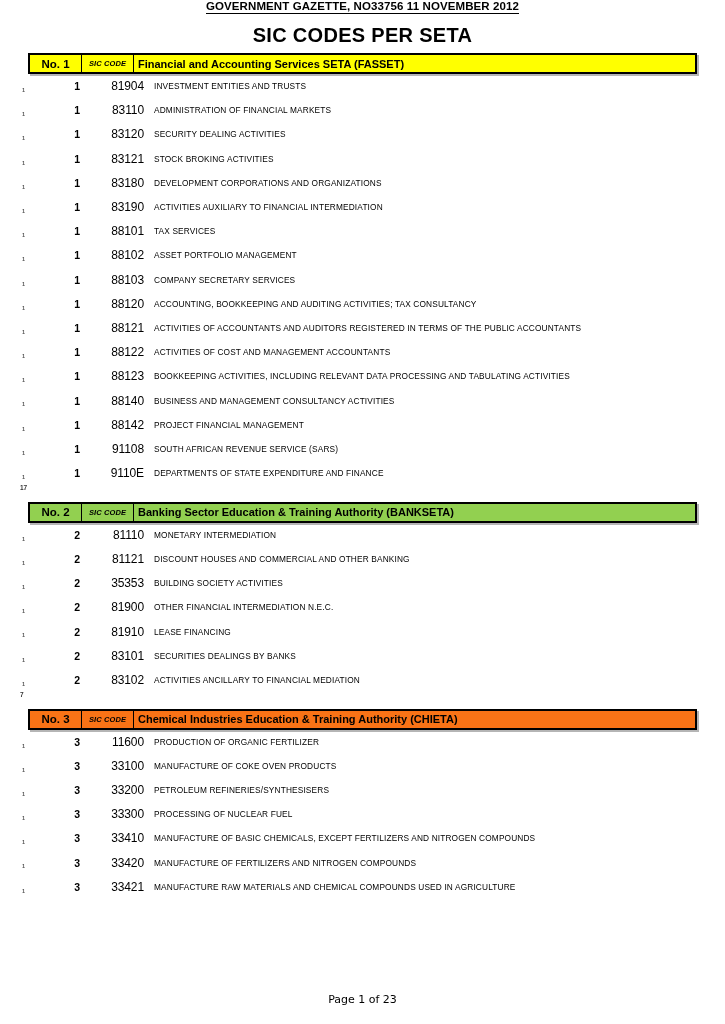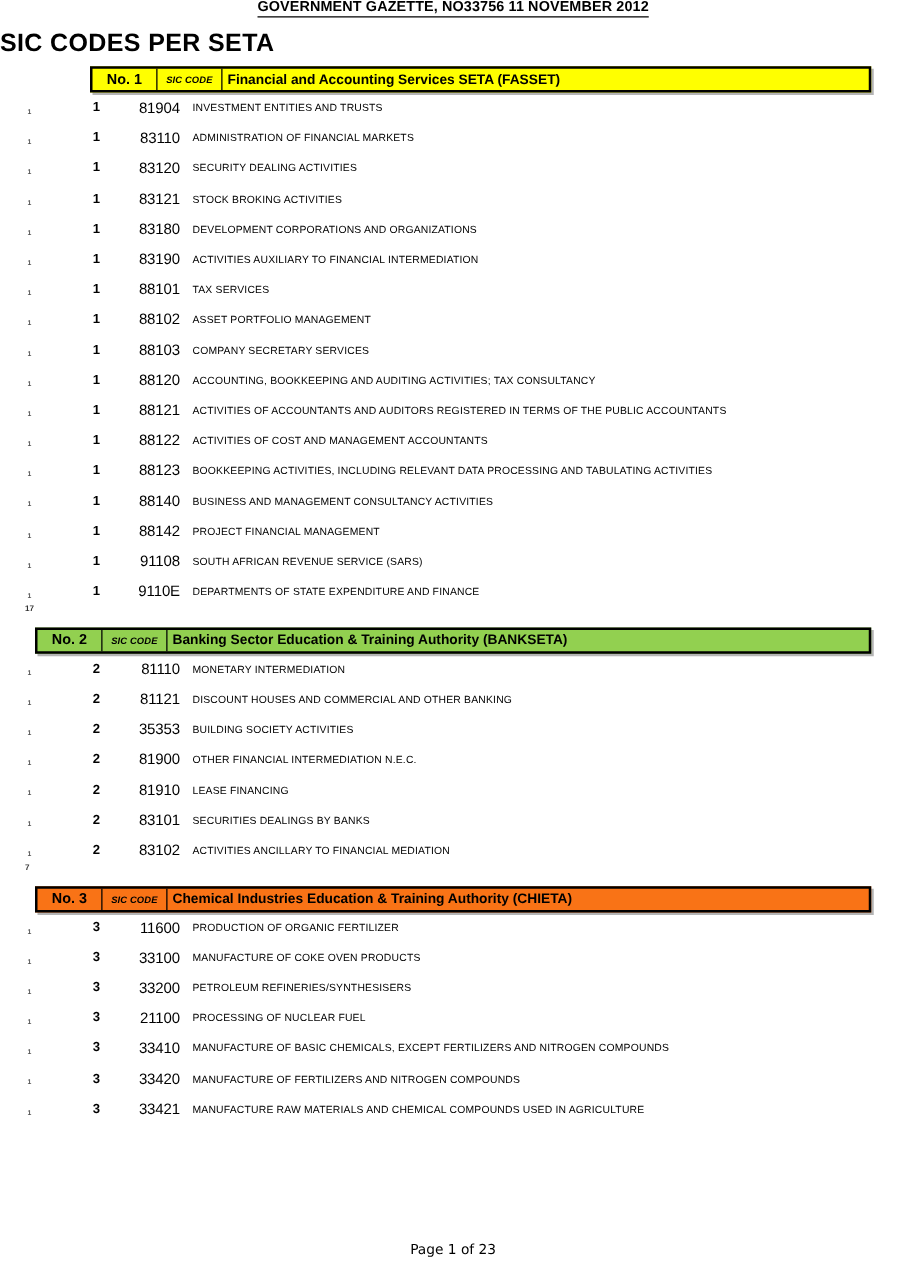--- a/index.html
+++ b/index.html
@@ -29,21 +29,21 @@
     font-size: 11.5px;
     font-weight: bold;
     letter-spacing: 0.1px;
     color: #000;
   }
   .gazette-line span {
     border-bottom: 1.3px solid #000;
     padding-bottom: 1px;
   }
   .doc-title {
-    text-align: left;
+    text-align: center;
     font-size: 20px;
     font-weight: bold;
     letter-spacing: 0.3px;
     margin-top: 12px;
     color: #000;
   }
 
   
   .seta-bar-wrap {
     position: relative;
@@ -172,21 +172,21 @@
     <span>GOVERNMENT GAZETTE, NO33756 11 NOVEMBER 2012</span>
   </div>
 
   <div class="doc-title">SIC CODES PER SETA</div>
 
   <div class="spacer-sm"></div>
 
   <div id="sections-root">
       <div>
         <div class="seta-bar-wrap">
-          <div class="seta-bar" style="background: rgb(255, 255, 0); margin-left: 44px;">
+          <div class="seta-bar" style="background: rgb(255, 255, 0);">
             <div class="seta-no">No. 1</div>
             <div class="seta-siccode">SIC CODE</div>
             <div class="seta-name">Financial and Accounting Services SETA (FASSET)</div>
           </div>
         </div>
         <div class="rows">
           <div class="row">
             <div class="tick">1</div>
             <div class="cell-no">1</div>
             <div class="cell-code">81904</div>
@@ -370,21 +370,21 @@
           </div>
           <div class="row">
             <div class="tick">1</div>
             <div class="cell-no">3</div>
             <div class="cell-code">33200</div>
             <div class="cell-desc">PETROLEUM REFINERIES/SYNTHESISERS</div>
           </div>
           <div class="row">
             <div class="tick">1</div>
             <div class="cell-no">3</div>
-            <div class="cell-code">21100</div>
+            <div class="cell-code">33300</div>
             <div class="cell-desc">PROCESSING OF NUCLEAR FUEL</div>
           </div>
           <div class="row">
             <div class="tick">1</div>
             <div class="cell-no">3</div>
             <div class="cell-code">33410</div>
             <div class="cell-desc">MANUFACTURE OF BASIC CHEMICALS, EXCEPT FERTILIZERS AND NITROGEN COMPOUNDS</div>
           </div>
           <div class="row">
             <div class="tick">1</div>

